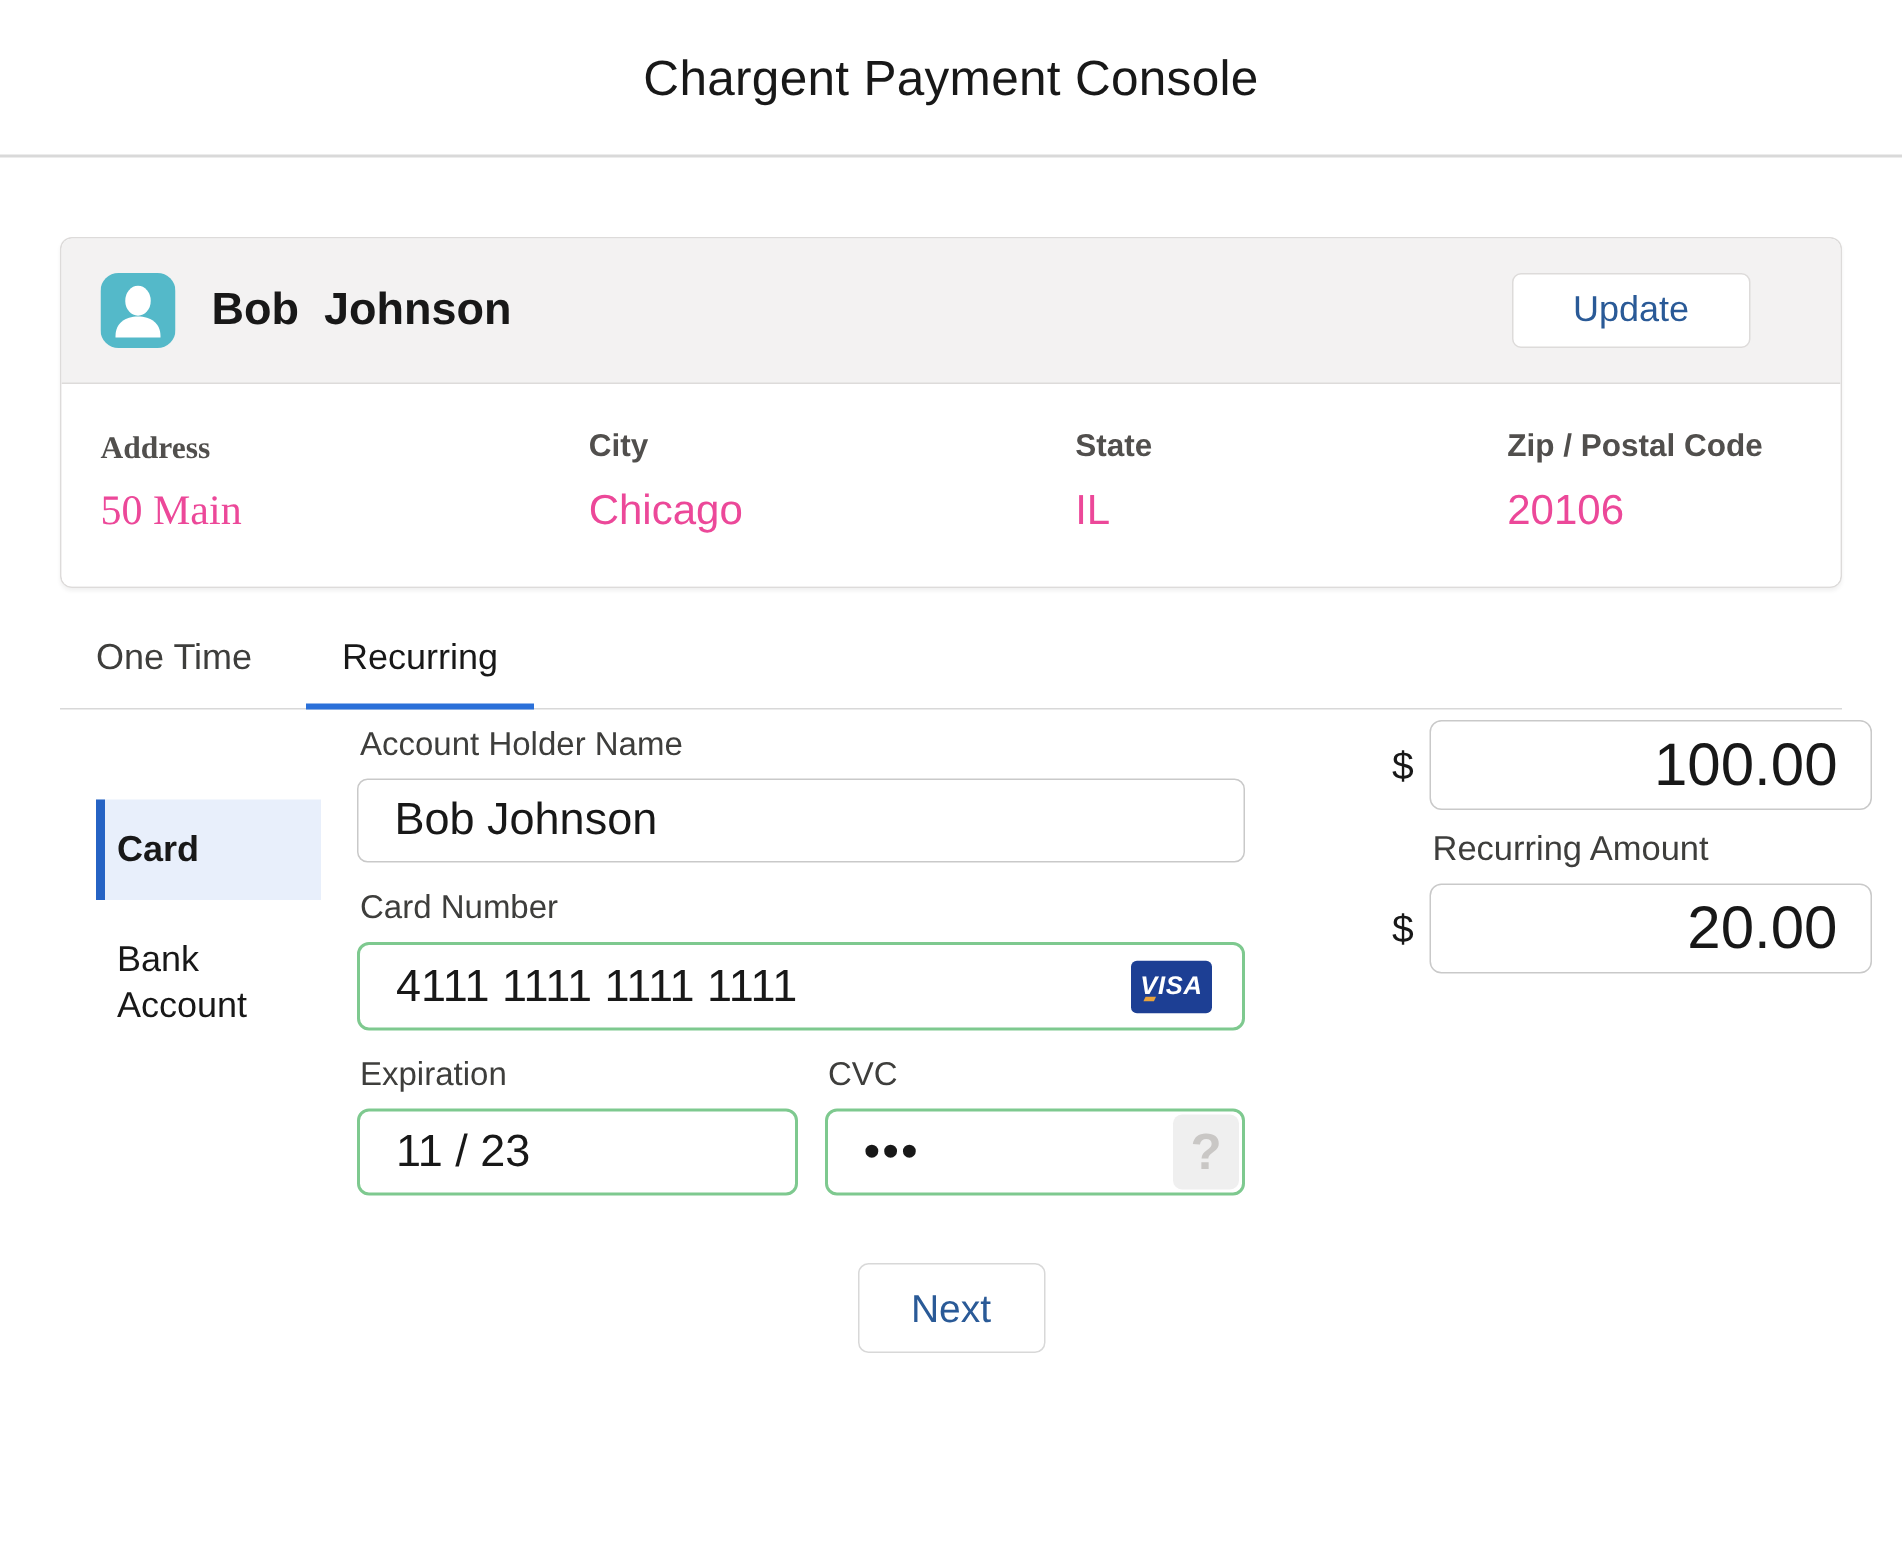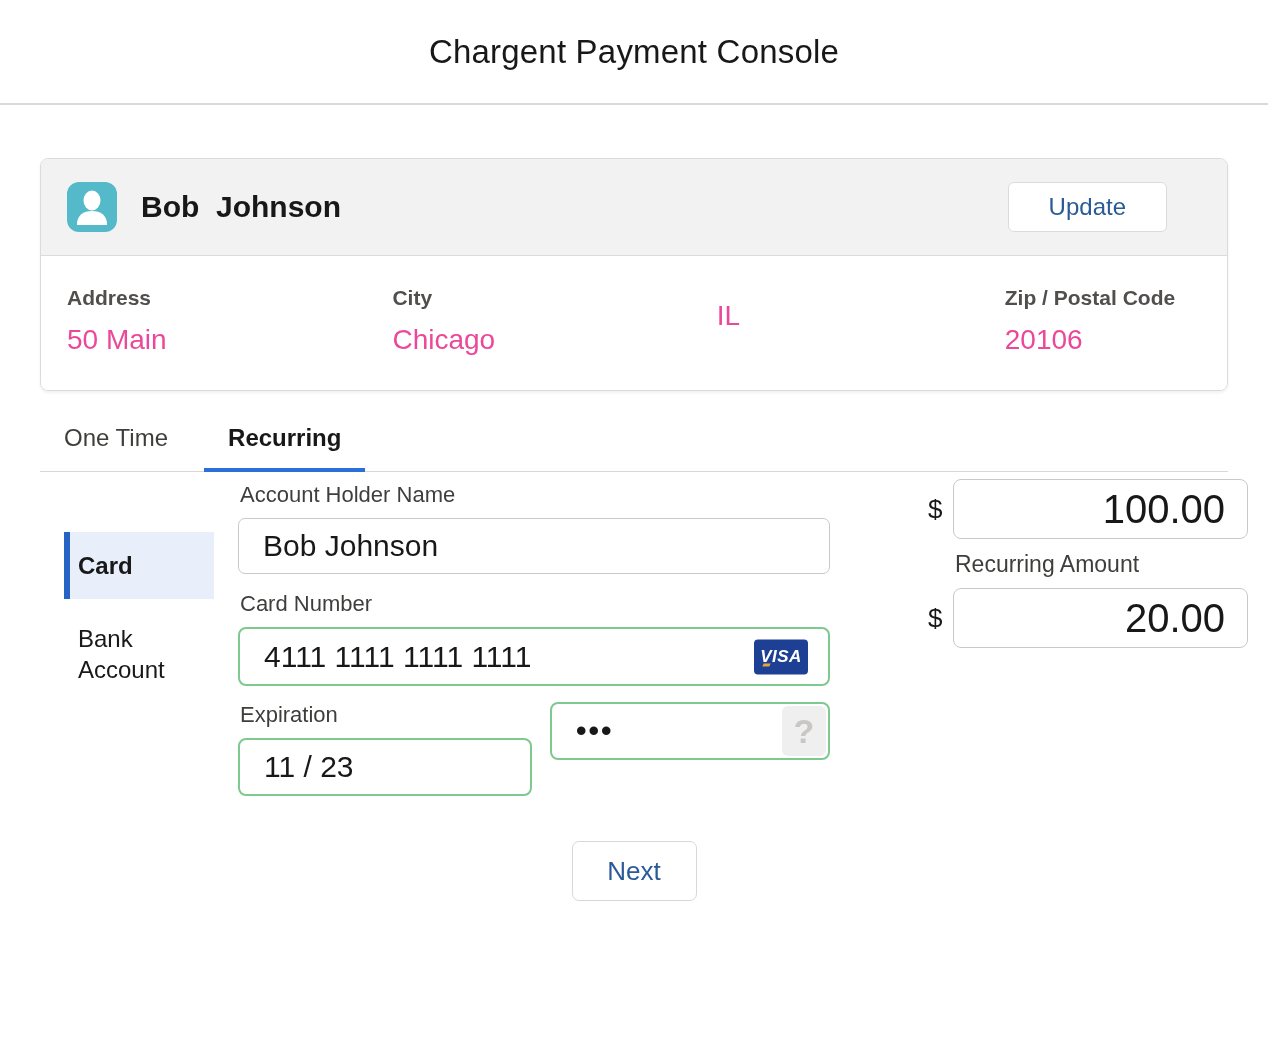--- a/index.html
+++ b/index.html
@@ -56,21 +56,21 @@
     padding: 10px 40px;
     cursor: pointer;
     margin-right: 34px;
   }
   .contact-body {
     display: flex;
     padding: 30px 26px 34px 26px;
     background: #ffffff;
   }
   .field-col { display: flex; flex-direction: column; }
-  .field-col:nth-child(1) { width: 28.7%; }
+  .field-col:nth-child(1) { width: 28.7%; font-family: Liberation Serif, serif; }
   .field-col:nth-child(2) { width: 28.6%; }
   .field-col:nth-child(3) { width: 25.4%; }
   .field-col:nth-child(4) { width: 17.3%; }
   .field-label { font-size: 21px; font-weight: 700; color: #514f4d; }
   .field-value { font-size: 28px; color: #ec4899; margin-top: 14px; }
 
   
   .tabs {
     margin-top: 21px;
     display: flex;
@@ -79,21 +79,21 @@
   .tab {
     font-size: 24px;
     padding: 12px 24px 16px 24px;
     color: #3e3e3c;
     cursor: pointer;
     border-bottom: 4px solid transparent;
     margin-bottom: -1px;
   }
   .tab.active {
     color: #181818;
-    font-weight: 700;
+    font-weight: 400;
     border-bottom-color: #2b70d9;
     margin-left: 12px;
   }
 
   
   .content { display: flex; align-items: flex-start; }
 
   
   .method-col { width: 150px; margin-left: 24px; margin-top: 60px; flex: 0 0 auto; }
   .method-item {
@@ -214,20 +214,21 @@
     <div class="contact-body">
       <div class="field-col">
         <span class="field-label">Address</span>
         <span class="field-value">50 Main</span>
       </div>
       <div class="field-col">
         <span class="field-label">City</span>
         <span class="field-value">Chicago</span>
       </div>
       <div class="field-col">
+        <span class="field-label">State</span>
         <span class="field-value">IL</span>
       </div>
       <div class="field-col">
         <span class="field-label">Zip / Postal Code</span>
         <span class="field-value">20106</span>
       </div>
     </div>
   </section>
 
   <nav class="tabs">
@@ -251,20 +252,21 @@
         <input class="text-input green" type="text" value="4111 1111 1111 1111" style="">
         <span class="visa-badge">VISA</span>
       </div>
 
       <div class="row2">
         <div class="exp-group">
           <label class="form-label">Expiration</label>
           <input class="text-input green small-input" type="text" value="11 / 23" style="">
         </div>
         <div class="cvc-group">
+          <label class="form-label">CVC</label>
           <div class="cvc-wrap">
             <input class="text-input green small-input" type="text" value="•••" style="">
             <span class="cvc-help">?</span>
           </div>
         </div>
       </div>
     </div>
 
     <div class="amounts-col">
       <div class="amount-row">

